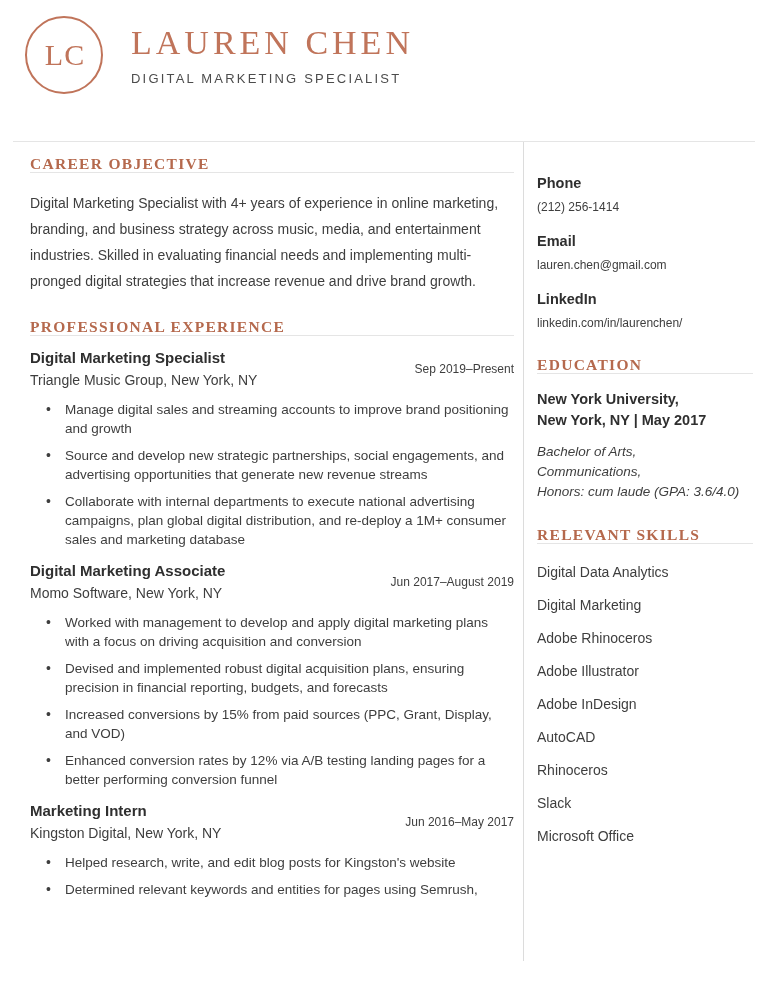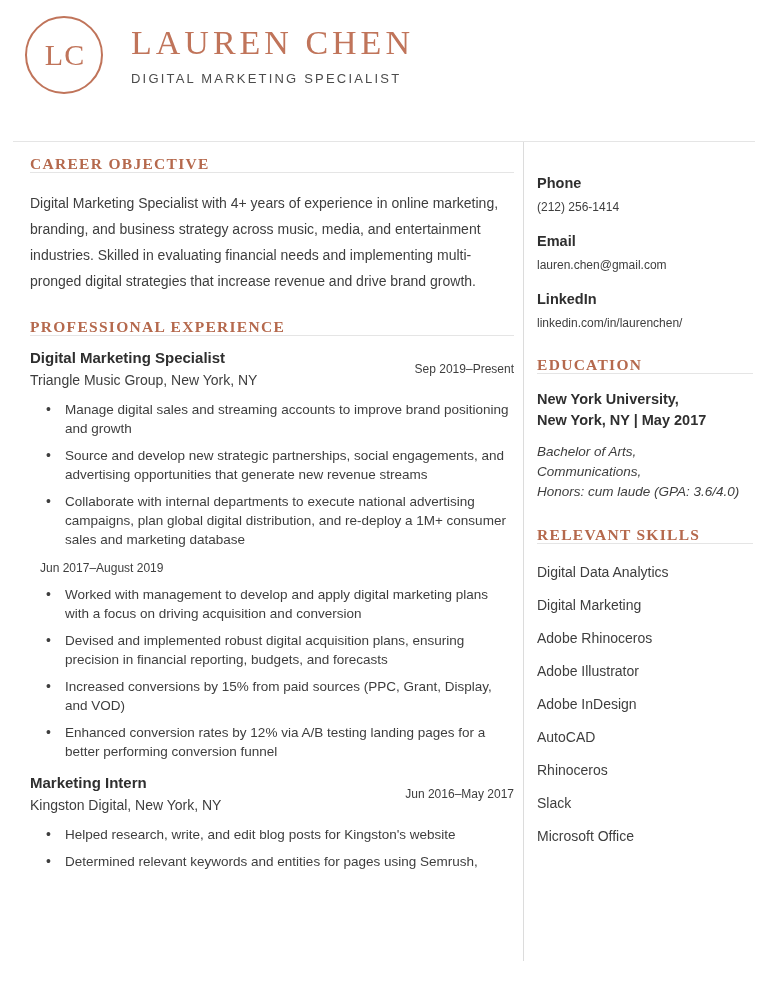--- a/index.html
+++ b/index.html
@@ -121,20 +121,24 @@
           </div>
           <ul>
             <li>Manage digital sales and streaming accounts to improve brand positioning and growth</li>
             <li>Source and develop new strategic partnerships, social engagements, and advertising opportunities that generate new revenue streams</li>
             <li>Collaborate with internal departments to execute national advertising campaigns, plan global digital distribution, and re-deploy a 1M+ consumer sales and marketing database</li>
           </ul>
         </article>
 
         <article class="job">
           <div class="job-head">
+            <div>
+              <div class="job-title">Digital Marketing Associate</div>
+              <div class="job-company">Momo Software, New York, NY</div>
+            </div>
             <div class="job-dates">Jun 2017–August 2019</div>
           </div>
           <ul>
             <li>Worked with management to develop and apply digital marketing plans with a focus on driving acquisition and conversion</li>
             <li>Devised and implemented robust digital acquisition plans, ensuring precision in financial reporting, budgets, and forecasts</li>
             <li>Increased conversions by 15% from paid sources (PPC, Grant, Display, and VOD)</li>
             <li>Enhanced conversion rates by 12% via A/B testing landing pages for a better performing conversion funnel</li>
           </ul>
         </article>
 

